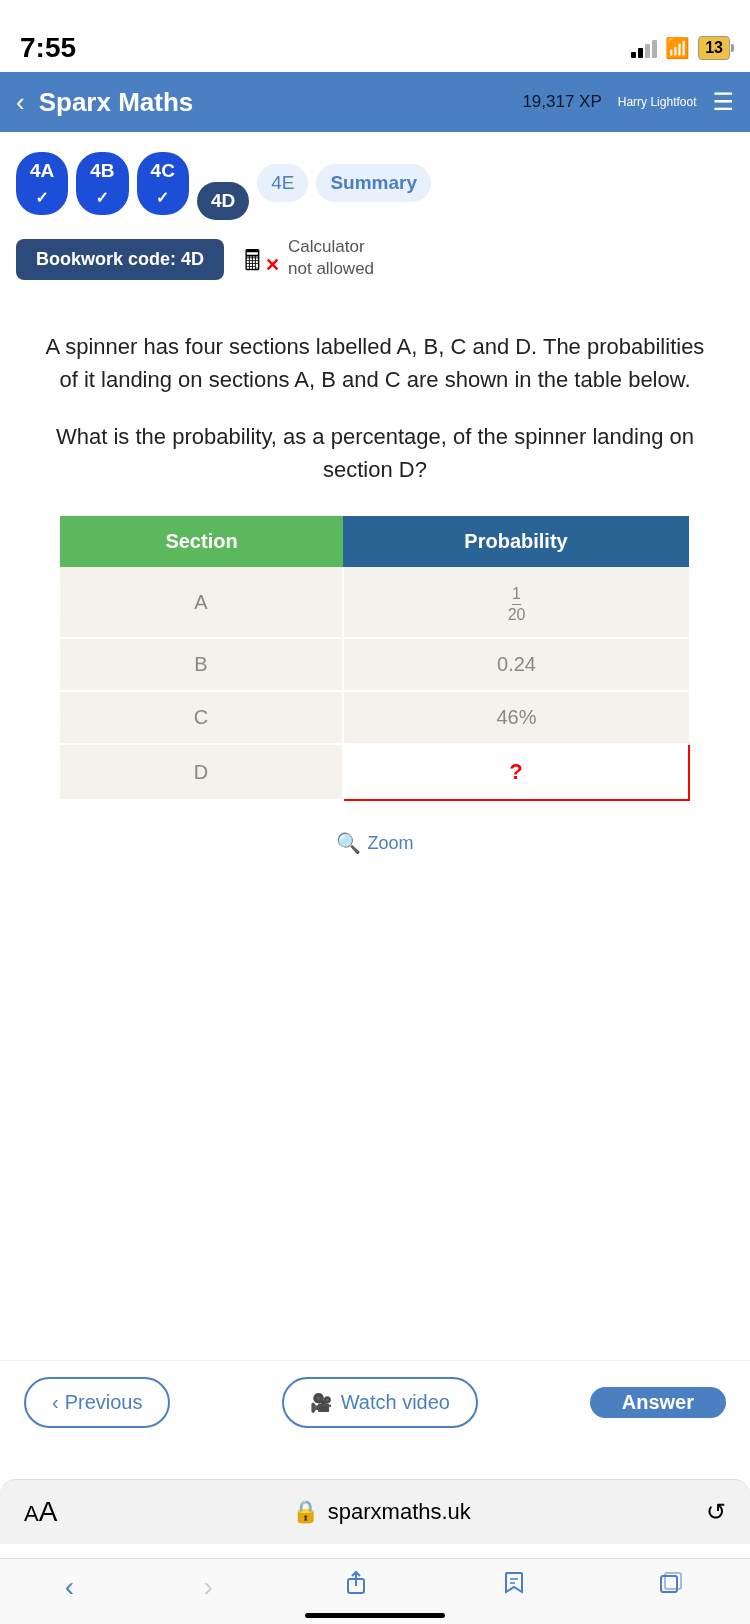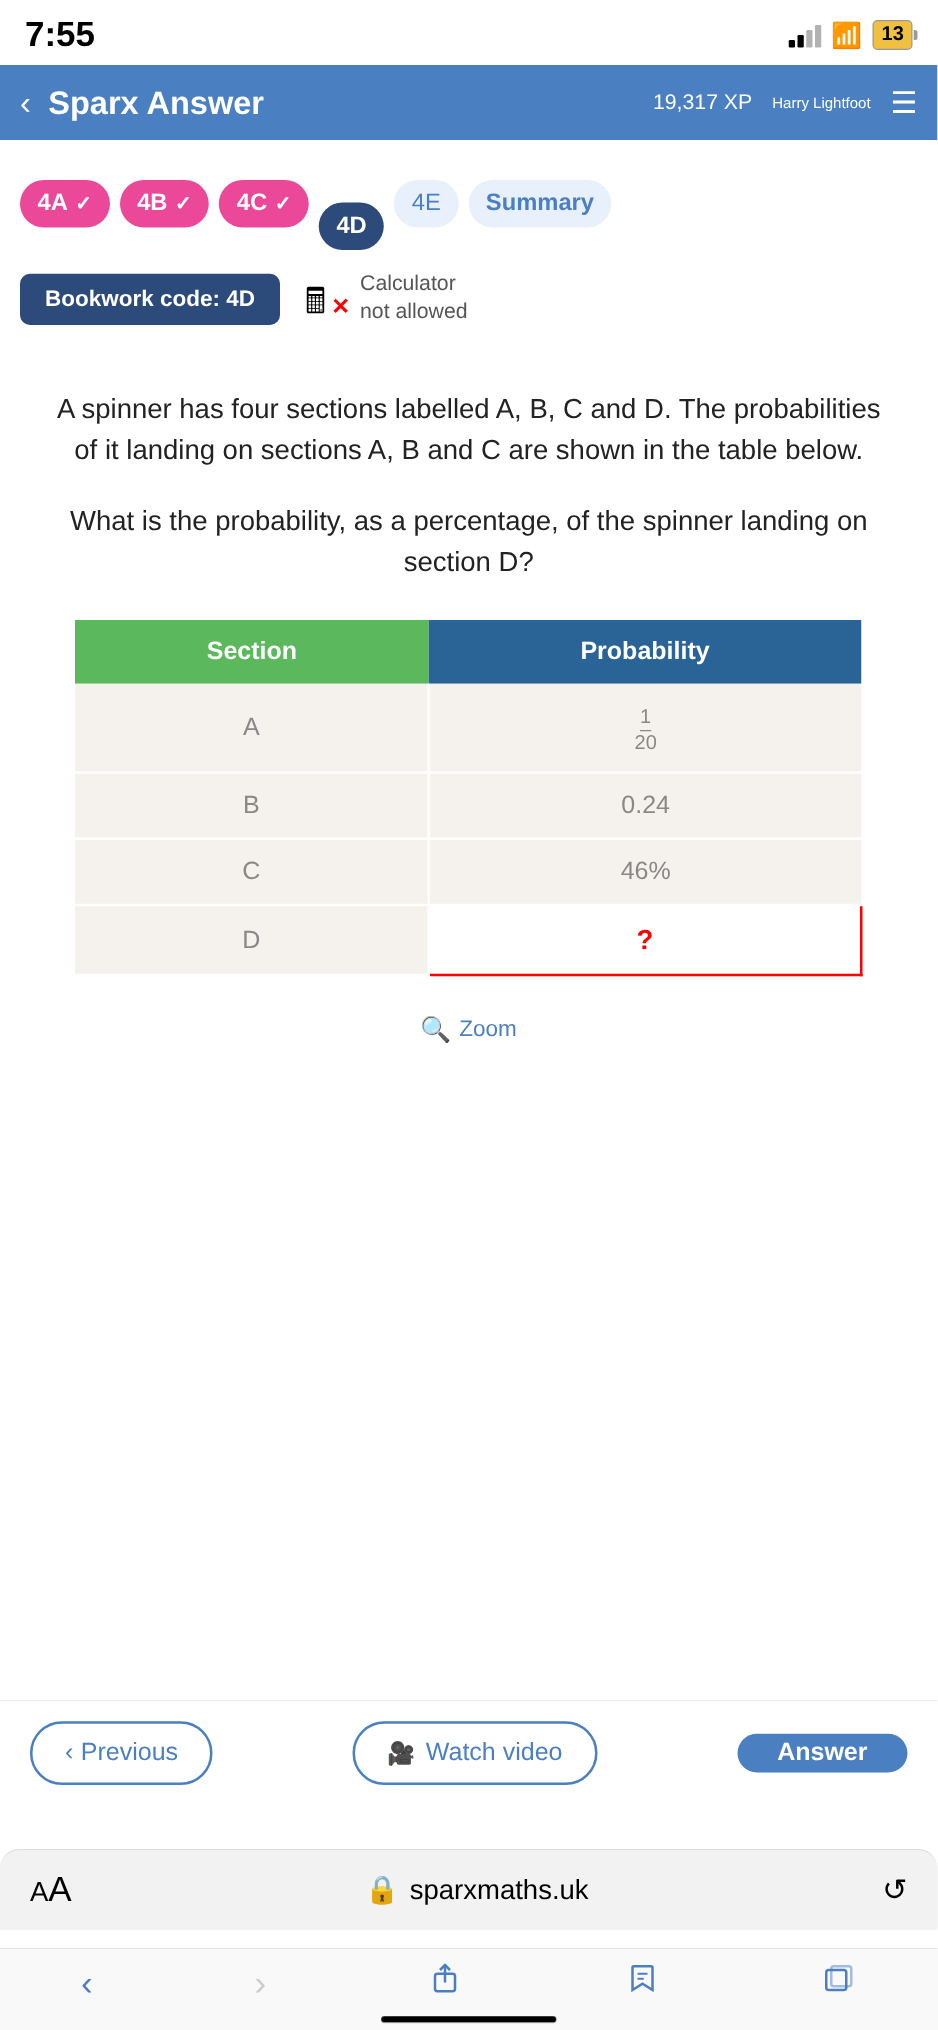--- a/index.html
+++ b/index.html
@@ -12,20 +12,21 @@
       overflow-x: hidden;
     }
 
     
     .status-bar {
       display: flex;
       justify-content: space-between;
       align-items: center;
       padding: 12px 20px 8px 20px;
       background: #fff;
+      margin-top: 20px;
     }
     .status-time {
       font-size: 28px;
       font-weight: 600;
       color: #000;
     }
     .status-icons {
       display: flex;
       align-items: center;
       gap: 8px;
@@ -87,21 +88,21 @@
       margin-right: 14px;
       font-weight: 300;
     }
     .nav-title {
       color: #fff;
       font-size: 26px;
       font-weight: 700;
       flex: 1;
     }
     .nav-xp {
-      color: #ffffff;
+      color: #0f172a;
       font-size: 17px;
       margin-right: 16px;
     }
     .nav-user {
       color: #fff;
       font-size: 12px;
       margin-right: 16px;
     }
     .nav-menu {
       color: #fff;
@@ -121,22 +122,23 @@
       display: flex;
       align-items: center;
       gap: 6px;
       padding: 8px 14px;
       border-radius: 24px;
       font-size: 19px;
       font-weight: 600;
       cursor: pointer;
     }
     .tab-completed {
-      background: #ec4899;
-      color: #fff;
+      background: #1d4ed8;
+      color: #fff;
+      flex-direction: column;
     }
     .tab-active {
       background: #2c4a7a;
       color: #fff;
       margin-top: 36px;
     }
     .tab-inactive {
       background: #e8f0fb;
       color: #4a7fc1;
       font-weight: 500;
@@ -412,21 +414,21 @@
     </div>
     <span class="wifi-icon">📶</span>
     <div class="battery">
       <span>13</span>
     </div>
   </div>
 </div>
 
 <div class="nav-bar">
   <span class="nav-back">‹</span>
-  <span class="nav-title">Sparx Answer</span>
+  <span class="nav-title">Sparx Maths</span>
   <span class="nav-xp">19,317 XP</span>
   <span class="nav-user">Harry Lightfoot</span>
   <span class="nav-menu">☰</span>
 </div>
 
 <div class="tabs-row">
   <div class="tab tab-completed">
     <span>4A</span>
     <span class="checkmark">✓</span>
   </div>

